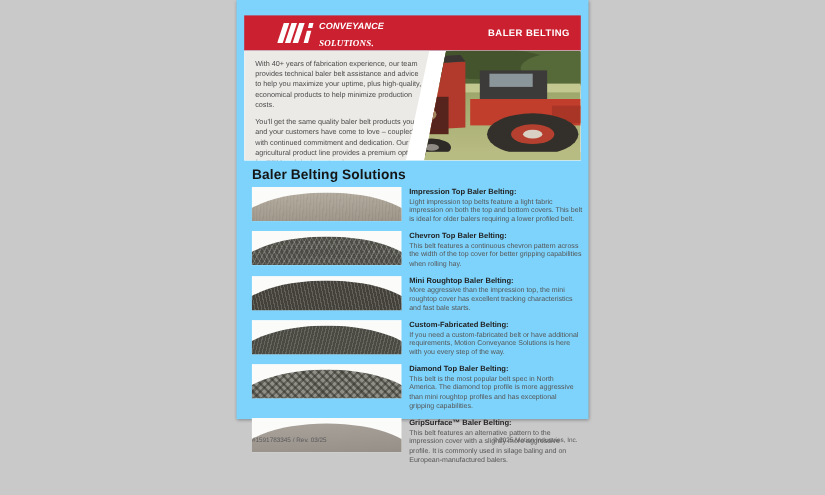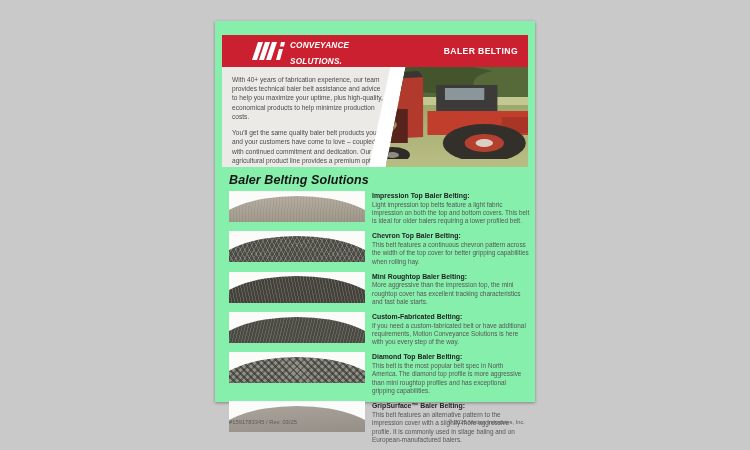--- a/index.html
+++ b/index.html
@@ -1,49 +1,49 @@
 <!DOCTYPE html>
 <html><head>
 <meta charset="utf-8">
 <style>
   * { margin:0; padding:0; box-sizing:border-box; }
   html,body { width:750px; height:450px; overflow:hidden; }
   body { background:#c9c9c9; font-family:"Liberation Sans", sans-serif; position:relative; }
 
   .page {
-    position:absolute; left:215px; top:21px; width:320px; height:381px;
-    background:#86efac; box-shadow:0 1px 3px rgba(0,0,0,.35);
+    position:absolute; left:215px; top:0; width:320px; height:381px;
+    background:#7dd3fc; box-shadow:0 1px 3px rgba(0,0,0,.35);
   }
 
   
   .band {
     position:absolute; left:7px; top:14px; width:306px; height:32px;
     background:#cb2030; display:flex; align-items:center; padding:0 10px;
   }
   .logo { display:flex; align-items:center; margin-left:20px; }
   .logo svg { display:block; }
   .brandtext { margin-left:4px; color:#fff; font-style:italic; font-weight:bold; line-height:1.02; letter-spacing:.2px; }
   .brandtext .l1 { font-size:8.2px; }
-  .brandtext .l2 { font-size:8.2px; }
+  .brandtext .l2 { font-size:8.2px;font-family:Liberation Serif, serif; }
   .product { margin-left:auto; color:#fff; font-weight:bold; font-size:8.6px; letter-spacing:.4px;text-align:center; }
 
   
   .hero { position:absolute; left:7px; top:46px; width:306px; height:100px; background:#ffffff; }
   .introbox {
     position:absolute; inset:0; background:#eceae6;
     clip-path:polygon(0 0, 55% 0, 48% 100%, 0 100%);
     padding:8px 0 0 10px;
   }
   .introbox p { width:152px; font-size:6.6px; line-height:1.4; color:#4c4c4c; }
   .introbox p + p { margin-top:7px; }
   .photo { position:absolute; inset:0; clip-path:polygon(60% 0, 100% 0, 100% 100%, 53.5% 100%); }
   .photo svg { width:100%; height:100%; display:block; }
 
   
-  .heading { position:absolute; left:14px; top:152px; font-size:12.5px; font-weight:bold; color:#151515; letter-spacing:.1px;font-style:italic; }
+  .heading { position:absolute; left:14px; top:152px; font-size:12.5px; font-weight:bold; color:#151515; letter-spacing:.1px; }
   .rows { position:absolute; left:14px; top:170px; width:296px; display:flex; flex-direction:column; gap:5.5px; }
   .row { display:flex; align-items:flex-start; }
   .swatch { width:136px; height:31px; background:#fbfbfa; position:relative; overflow:hidden; flex:none; margin-right:7px; }
   .belt { position:absolute; left:-12%; right:-12%; top:15%; bottom:-45%; border-radius:50% 50% 0 0 / 85% 85% 0 0; }
   .sw-impression .belt {
     background:linear-gradient(178deg,#b7afa2,#938b7e);
     background-image:repeating-linear-gradient(93deg,rgba(0,0,0,.06) 0 1px,transparent 1px 3px),linear-gradient(178deg,#b7afa2,#938b7e);
   }
   .sw-chevron .belt {
     background-color:#4b4b44;

